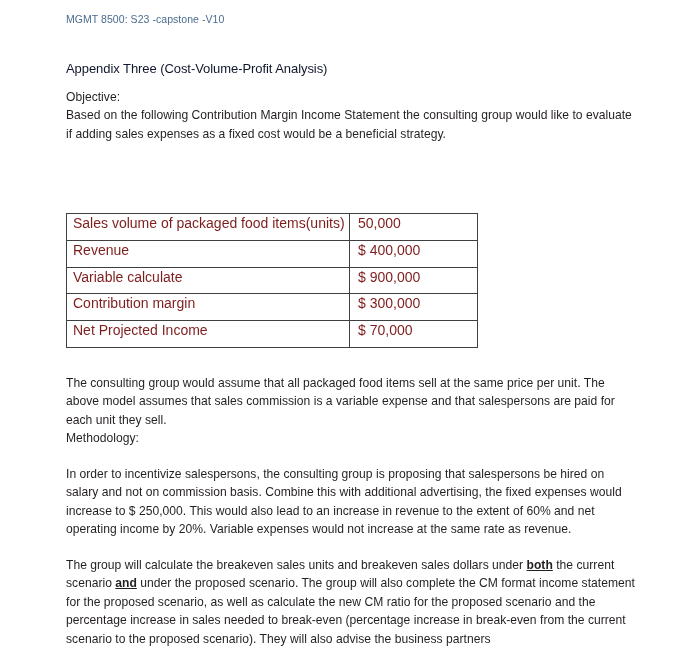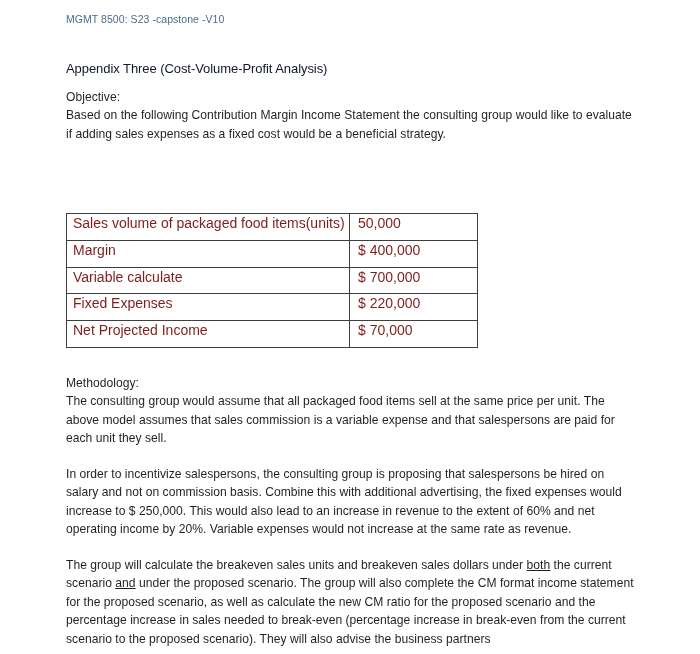--- a/index.html
+++ b/index.html
@@ -66,21 +66,21 @@
     font-size: 14px;
     line-height: 1.12;
     padding: 2px 0 8px 6px;
     color: #7f1d1d;
     height: 14px;
     vertical-align: middle;
   }
   table.cvp td.label { width: 276px; }
   table.cvp td.value { width: 119px; padding-left: 8px; margin-top: 10px; }
 
-  u.u { text-decoration: underline; }
+  u.u { text-decoration: underline; font-weight: bold; }
 </style>
 </head>
 <body>
 
 <div class="page">
   <div class="content">
 
     <div class="doc-header">MGMT 8500: S23 -capstone -V10</div>
 
     <h1 class="heading1">Appendix Three (Cost-Volume-Profit Analysis)</h1>
@@ -98,42 +98,42 @@
 
     <div class="gap-xl"></div>
 
     <table class="cvp">
       <tbody>
         <tr>
           <td class="label">Sales volume of packaged food items(units)</td>
           <td class="value">50,000</td>
         </tr>
         <tr>
-          <td class="label">Margin</td>
+          <td class="label">Revenue</td>
           <td class="value">$ 400,000</td>
         </tr>
         <tr>
           <td class="label">Variable calculate</td>
-          <td class="value">$ 700,000</td>
+          <td class="value">$ 900,000</td>
         </tr>
         <tr>
-          <td class="label">Fixed Expenses</td>
-          <td class="value">$ 220,000</td>
+          <td class="label">Contribution margin</td>
+          <td class="value">$ 300,000</td>
         </tr>
         <tr>
           <td class="label">Net Projected Income</td>
           <td class="value">$ 70,000</td>
         </tr>
       </tbody>
     </table>
 
     <div class="gap-xl"></div>
 
+    <p class="body">The consulting group would assume that all packaged food items sell at the same price per unit. The above model assumes that sales commission is a variable expense and that salespersons are paid for each unit they sell.</p>
     <p class="body">Methodology:</p>
-    <p class="body">The consulting group would assume that all packaged food items sell at the same price per unit. The above model assumes that sales commission is a variable expense and that salespersons are paid for each unit they sell.</p>
 
     <div class="gap-md"></div>
 
     <p class="body">In order to incentivize salespersons, the consulting group is proposing that salespersons be hired on salary and not on commission basis. Combine this with additional advertising, the fixed expenses would increase to $ 250,000. This would also lead to an increase in revenue to the extent of 60% and net operating income by 20%. Variable expenses would not increase at the same rate as revenue.</p>
 
     <div class="gap-md"></div>
 
     <p class="body"><span>The group will calculate the breakeven sales units and breakeven sales dollars under </span><u class="u">both</u><span> the current scenario </span><u class="u">and</u><span> under the proposed scenario.  The group will also complete the CM format income statement for the proposed scenario, as well as calculate the new CM ratio for the proposed scenario and the percentage increase in sales needed to break-even (percentage increase in break-even from the current scenario to the proposed scenario).  They will also advise the business partners </span></p>
 
   </div>

